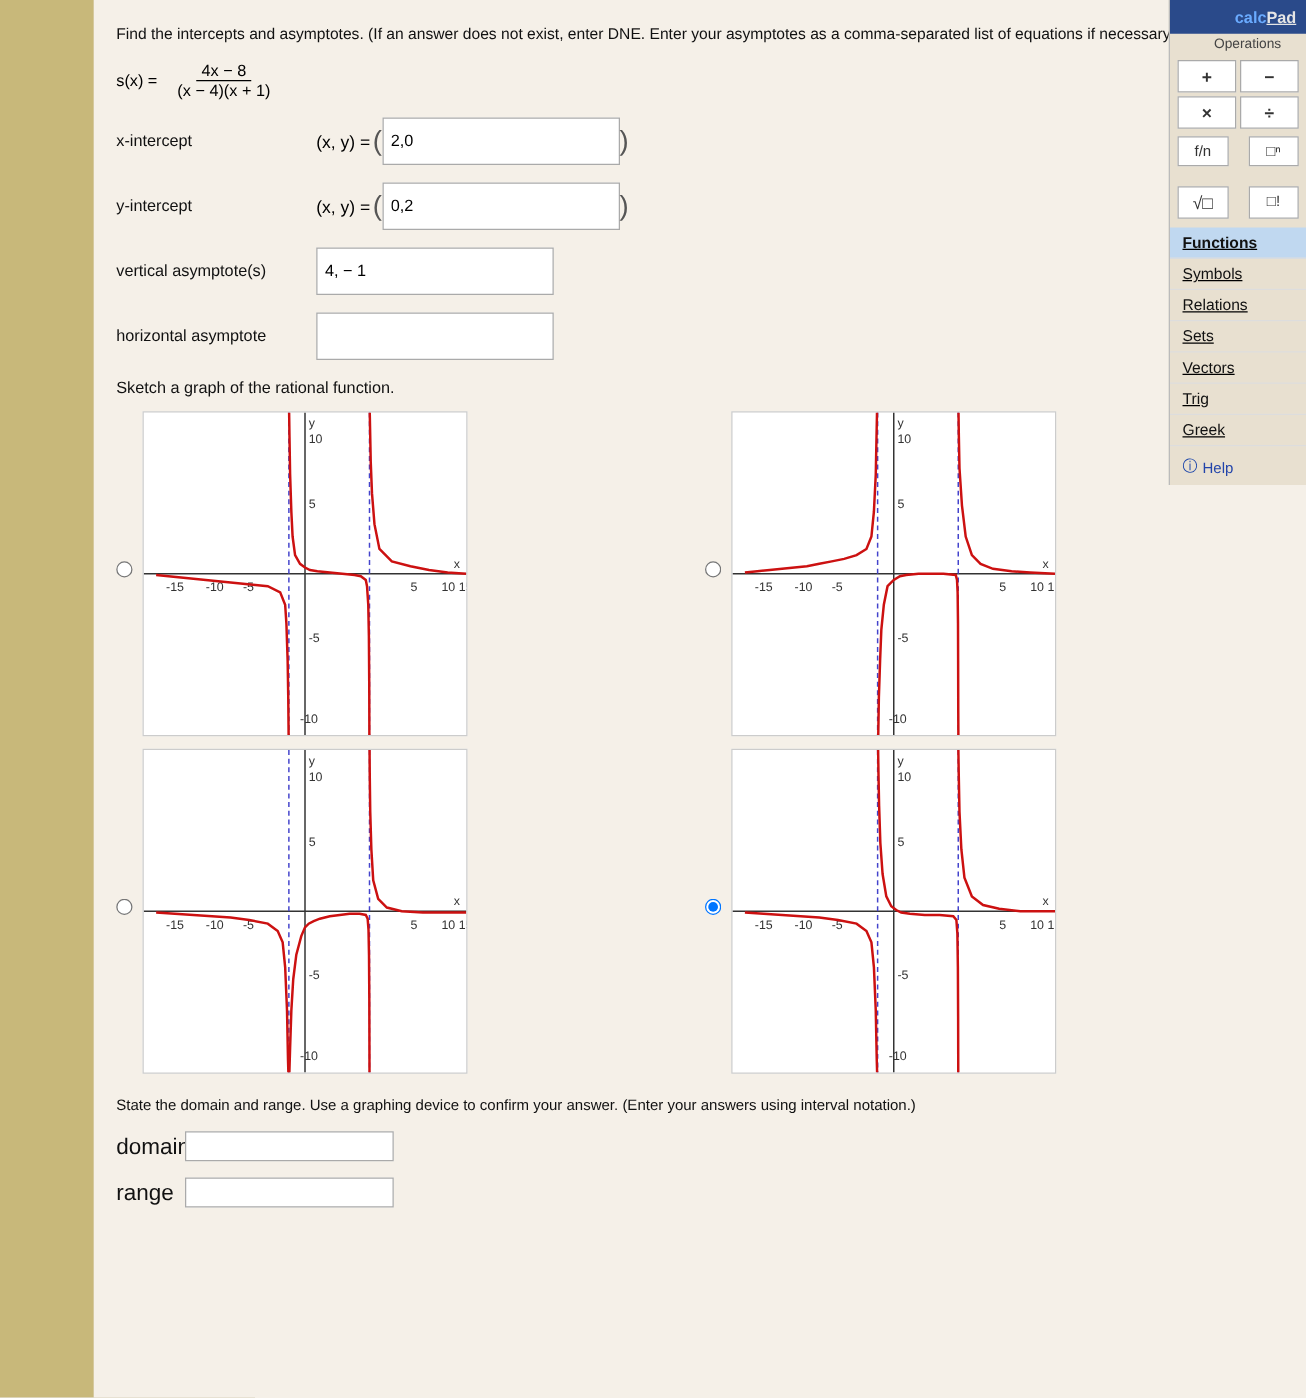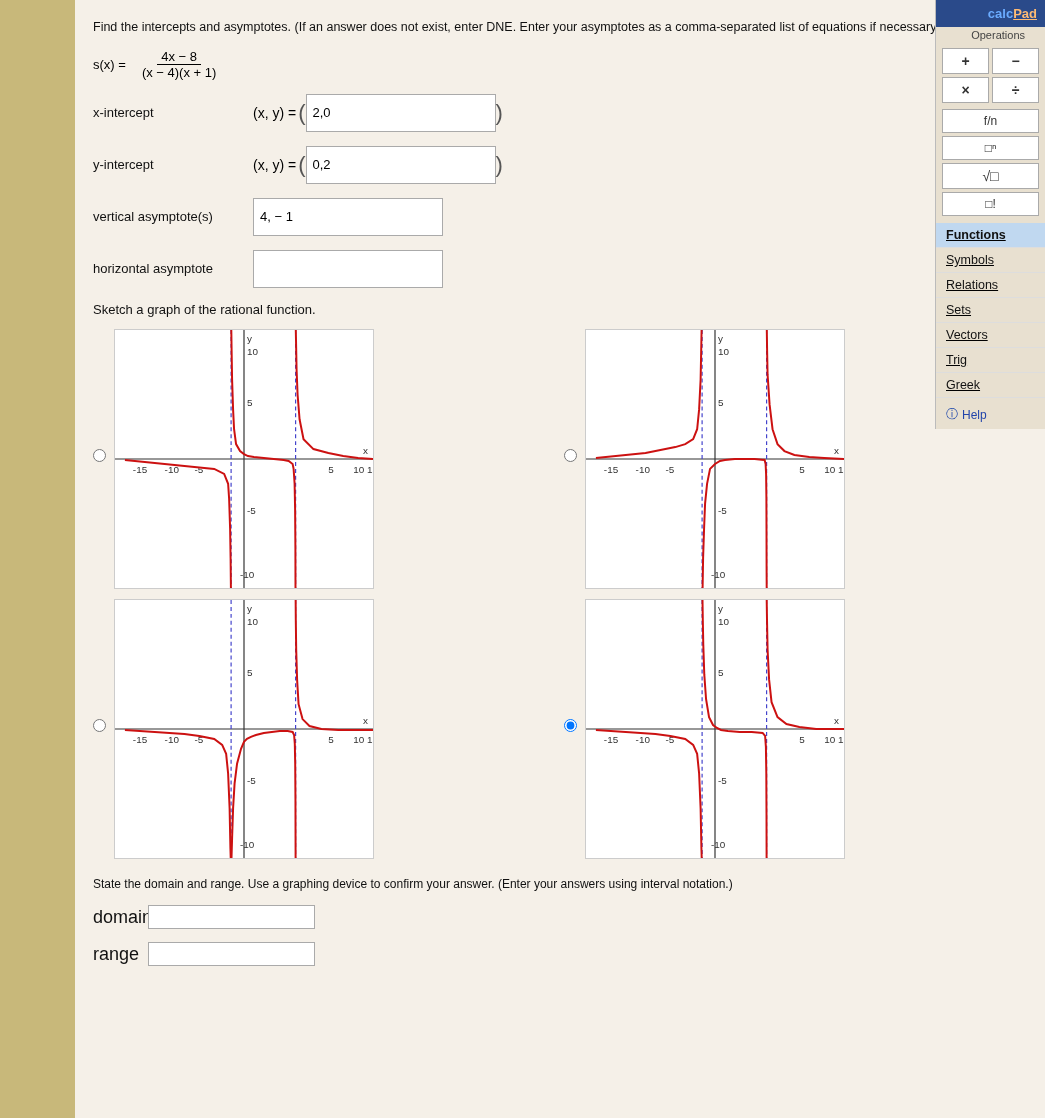--- a/index.html
+++ b/index.html
@@ -159,21 +159,21 @@
       color: white;
       font-size: 13px;
       font-weight: bold;
       padding: 6px 8px;
       text-align: right;
     }
     .calcpad-title span.calc {
       color: #6aabff;
     }
     .calcpad-title span.pad {
-      color: #fdba74;
+      color: #e5e5e5;
       text-decoration: underline;
     }
     .calcpad-ops-row {
       display: grid;
       grid-template-columns: 1fr 1fr;
       gap: 3px;
       padding: 5px 6px 3px 6px;
     }
     .calcpad-btn {
       background: white;
@@ -204,22 +204,22 @@
       padding: 6px 10px;
       font-size: 12px;
       color: #2244aa;
       cursor: pointer;
       display: flex;
       align-items: center;
       gap: 4px;
     }
     .sqrt-row {
       display: grid;
-      grid-template-columns: 1fr;
-      gap: 3px;
+      grid-template-columns: 1fr 1fr;
+      gap: 16px;
       padding: 3px 6px 5px 6px;
     }
     .sqrt-btn {
       background: white;
       border: 1px solid #aaa;
       padding: 4px 6px;
       font-size: 13px;
       text-align: center;
       cursor: pointer;
       color: #333;

